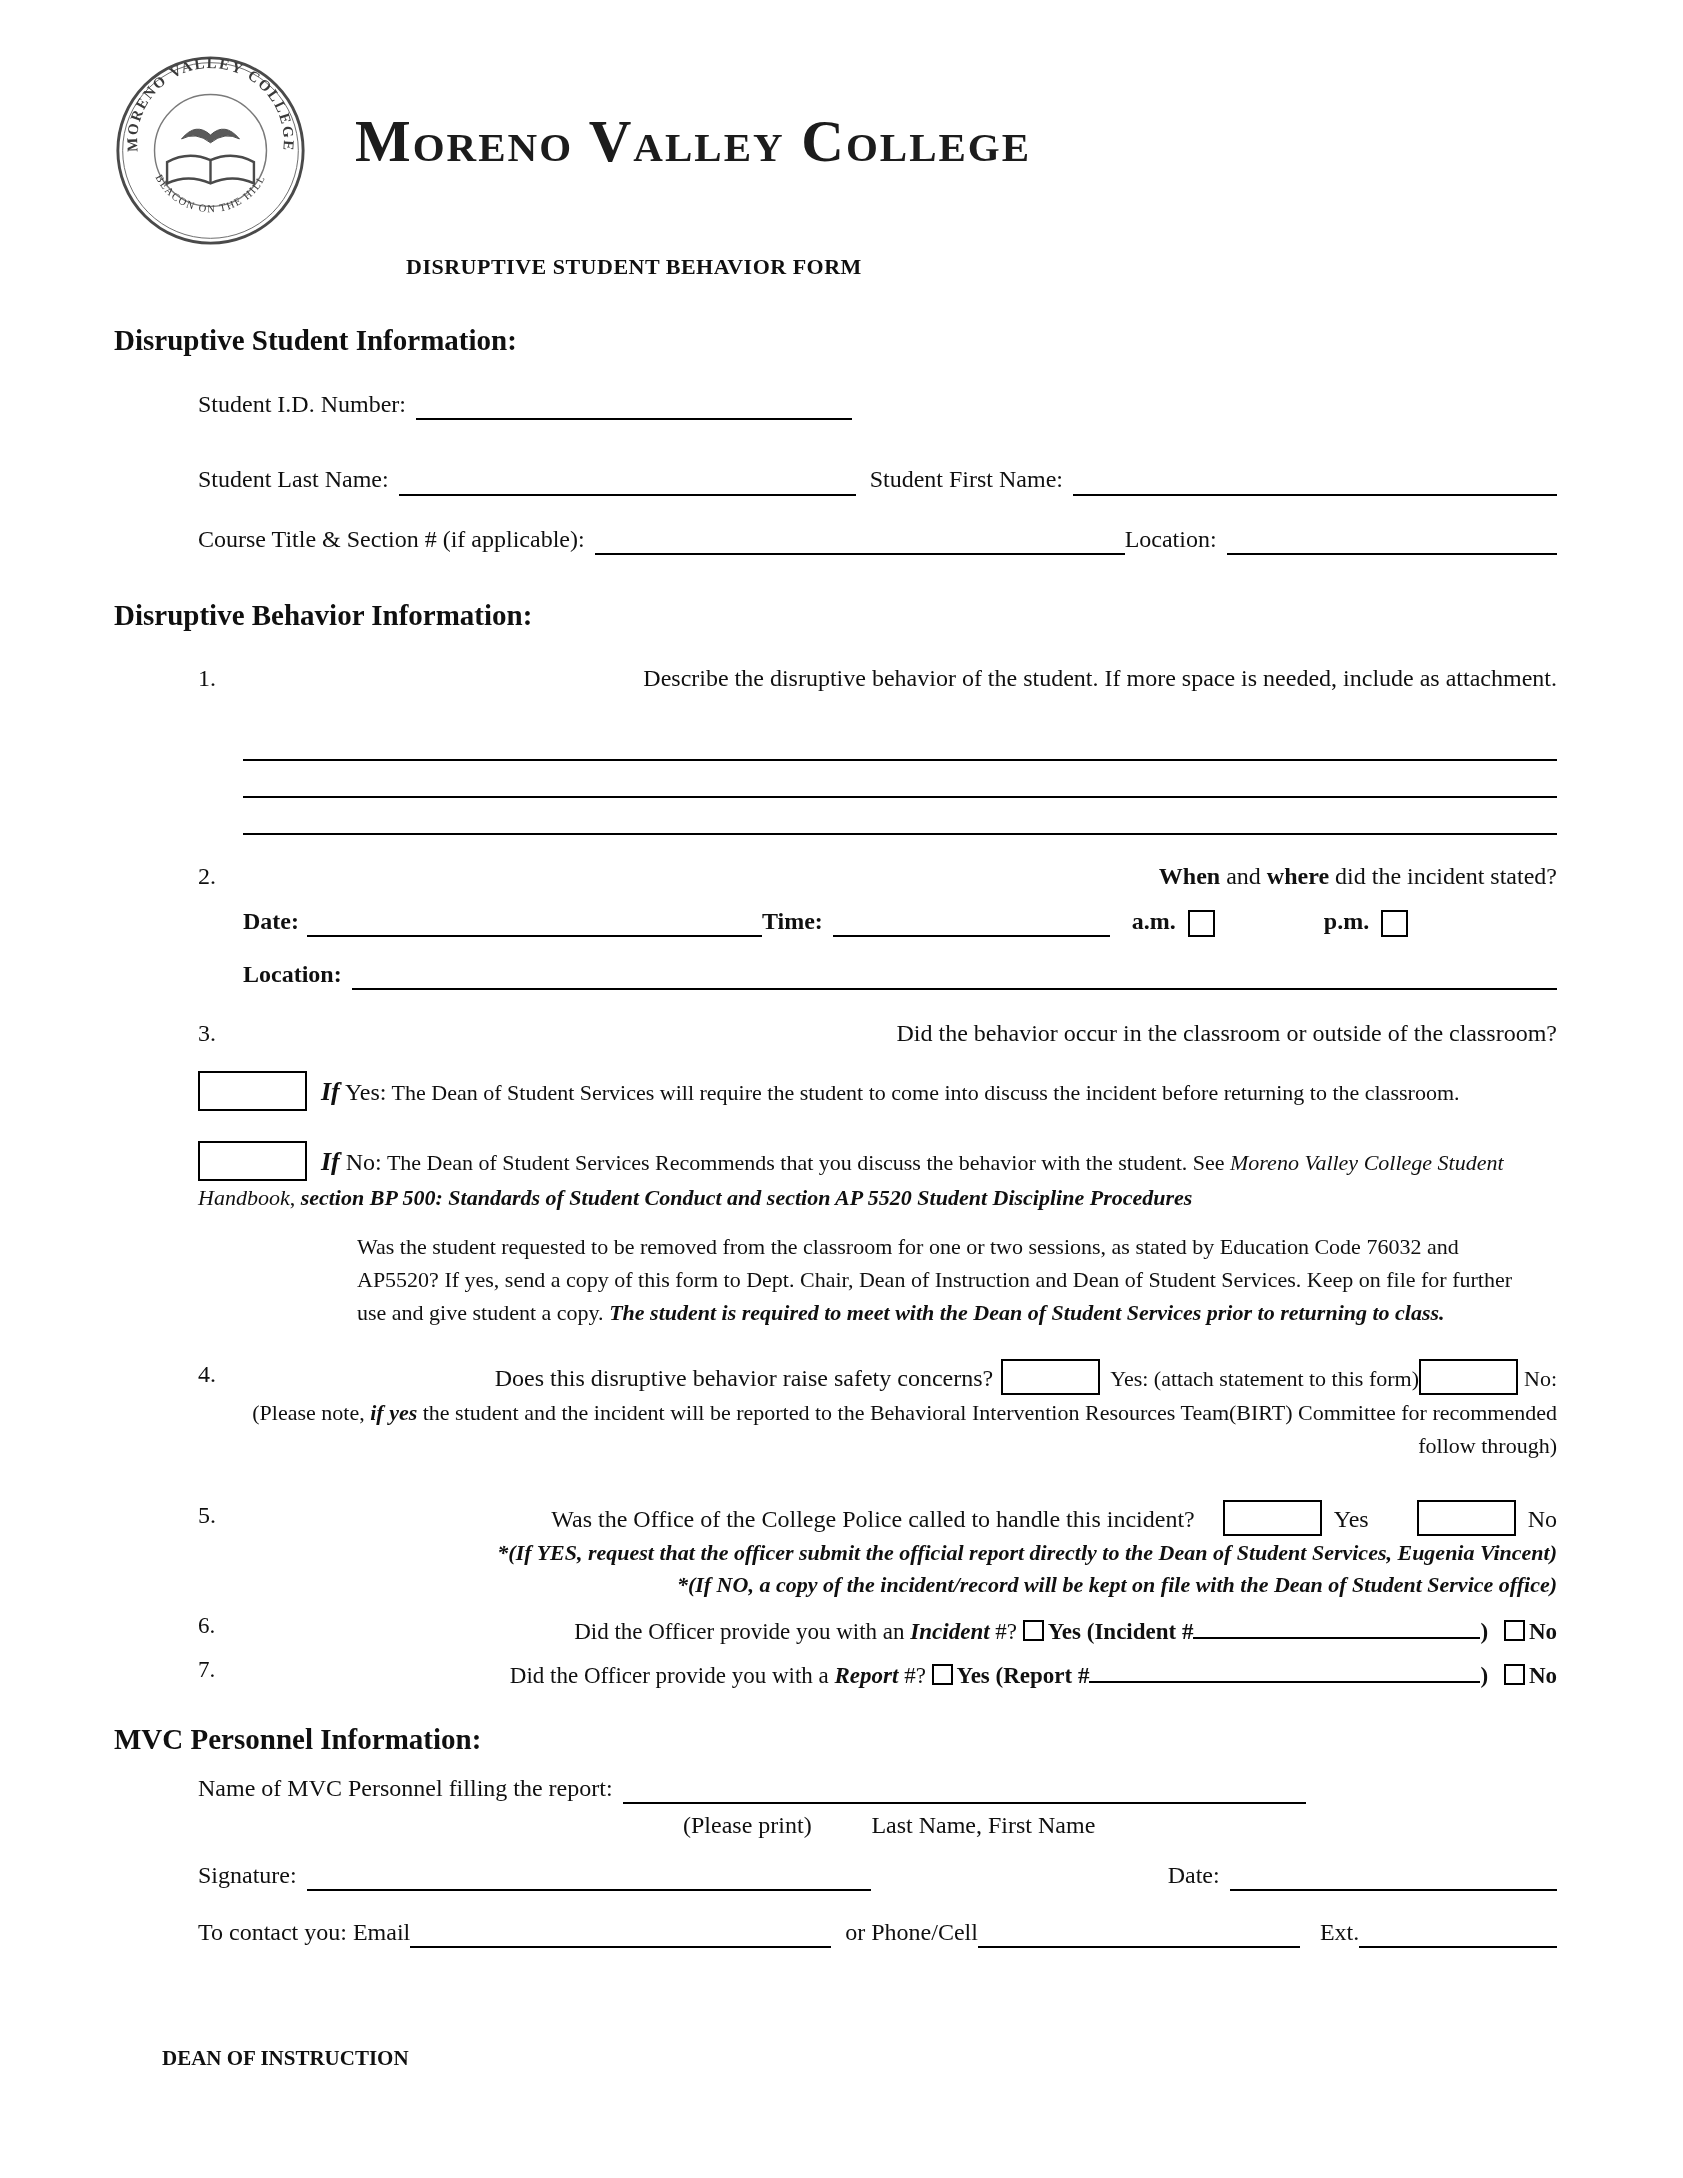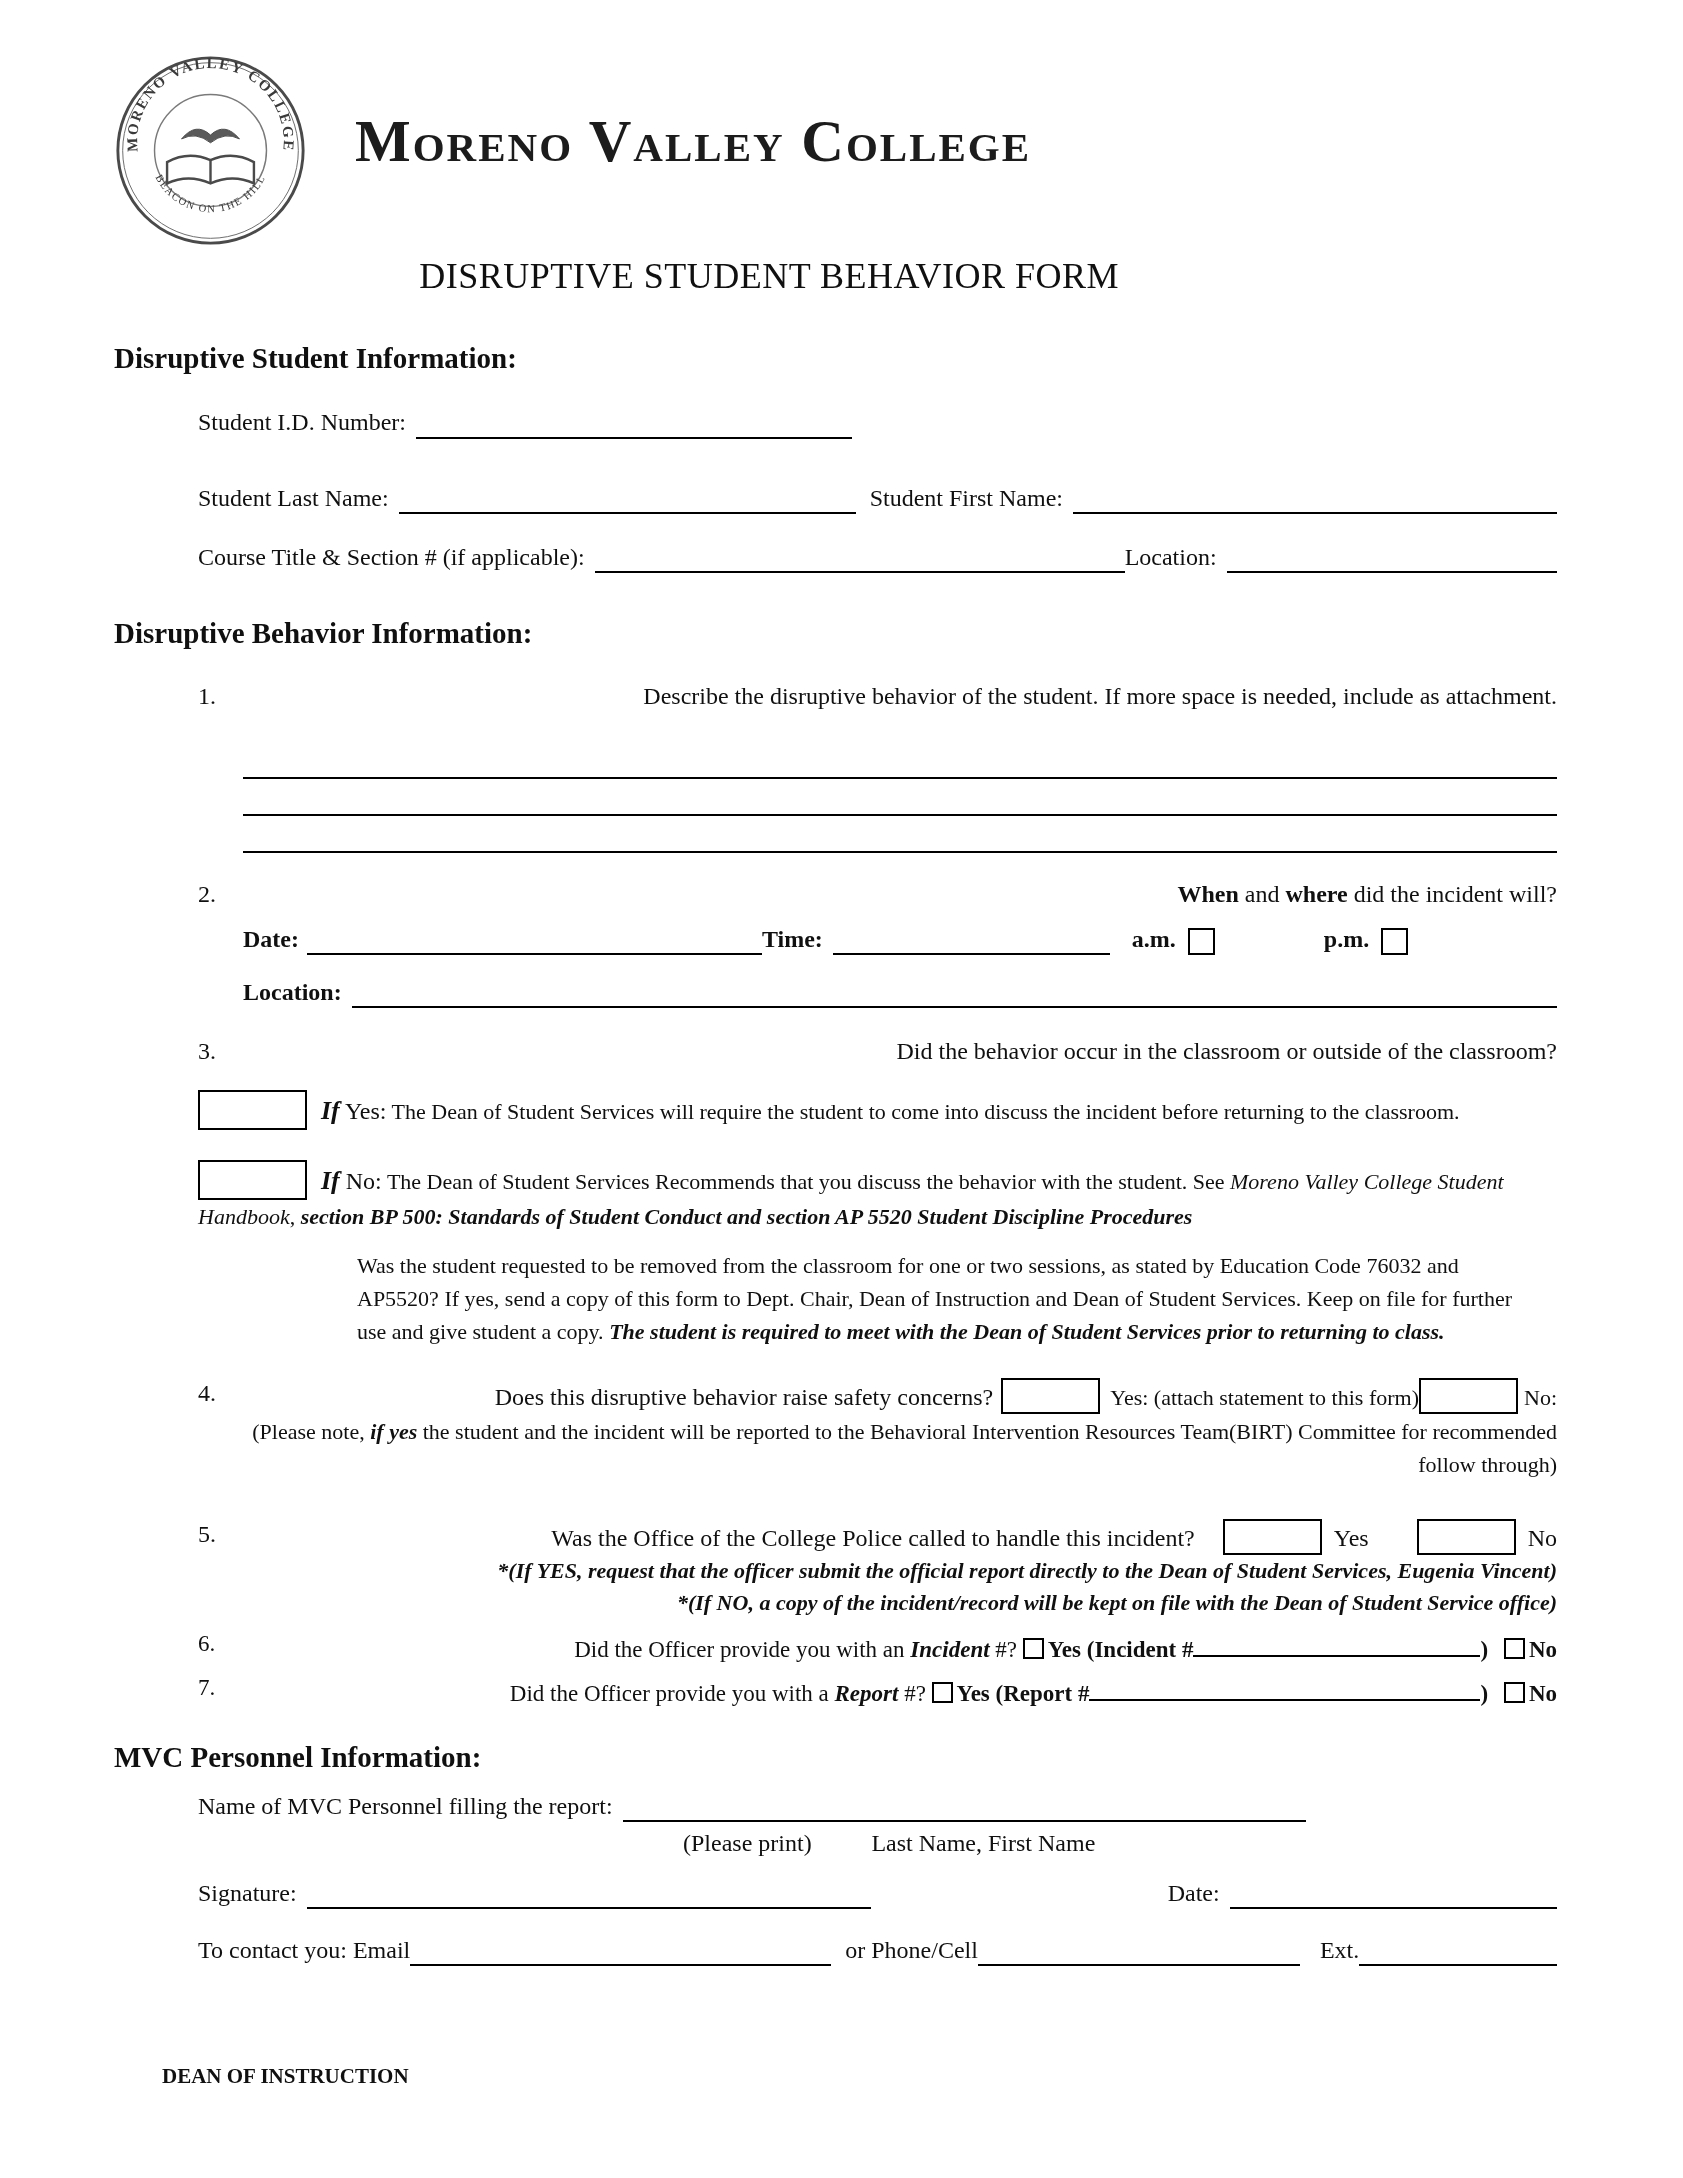--- a/index.html
+++ b/index.html
@@ -10,22 +10,22 @@
     padding:54px 126px 0 114px; overflow:hidden;
     font-size:23px; line-height:1.3;
   }
   .header { display:flex; align-items:center; }
   .seal { width:193px; height:193px; flex:none; }
   .college-name {
     font-variant:small-caps; font-weight:600; font-size:59px; letter-spacing:2px;
     color:#1c1c1c; margin-left:48px; margin-top:-18px;
   }
   .form-title {
-    font-weight:normal; font-size:36px; letter-spacing:0.5px;
-    margin-left:292px; width:713px; text-align:right; margin-top:6px;
+    font-weight:bold; font-size:22px; letter-spacing:0.5px;
+    margin-left:292px; width:713px; text-align:left; margin-top:6px;
   }
   h2.sec { font-size:29px; font-weight:bold; }
   .row { display:flex; align-items:flex-end; margin-left:84px; }
   .lbl { white-space:nowrap; font-size:24px; }
   .b { font-weight:bold; }
   .u { display:inline-block; border-bottom:2px solid #000; height:28px; flex:none; }
   .grow { flex:1; border-bottom:2px solid #000; height:28px; }
   .qrow { display:flex; margin-left:84px; }
   .num { width:45px; flex:none; font-size:24px; }
   .qc { flex:1; font-size:24px;text-align:right; }
@@ -99,21 +99,21 @@
     <span class="num">1.</span>
     <div class="qc">Describe the disruptive behavior of the student.  If more space is needed, include as attachment.</div>
   </div>
   <div class="blank-line" style="margin-top:30px"></div>
   <div class="blank-line"></div>
   <div class="blank-line"></div>
 
   <div class="qrow" style="margin-top:26px">
     <span class="num">2.</span>
     <div class="qc">
-      <div><span class="b">When</span><span> and </span><span class="b">where</span><span> did the incident will?</span></div>
+      <div><span class="b">When</span><span> and </span><span class="b">where</span><span> did the incident stated?</span></div>
       <div class="row" style="margin:14px 0 0 0">
         <span class="lbl b">Date:</span>
         <span class="u" style="width:455px;margin-left:8px"></span>
         <span class="lbl b">Time:</span>
         <span class="u" style="width:277px;margin-left:10px"></span>
         <span class="lbl b" style="margin-left:22px">a.m.</span>
         <span class="cb" style="margin-left:12px"></span>
         <span class="lbl b" style="margin-left:109px">p.m.</span>
         <span class="cb" style="margin-left:12px"></span>
       </div>

